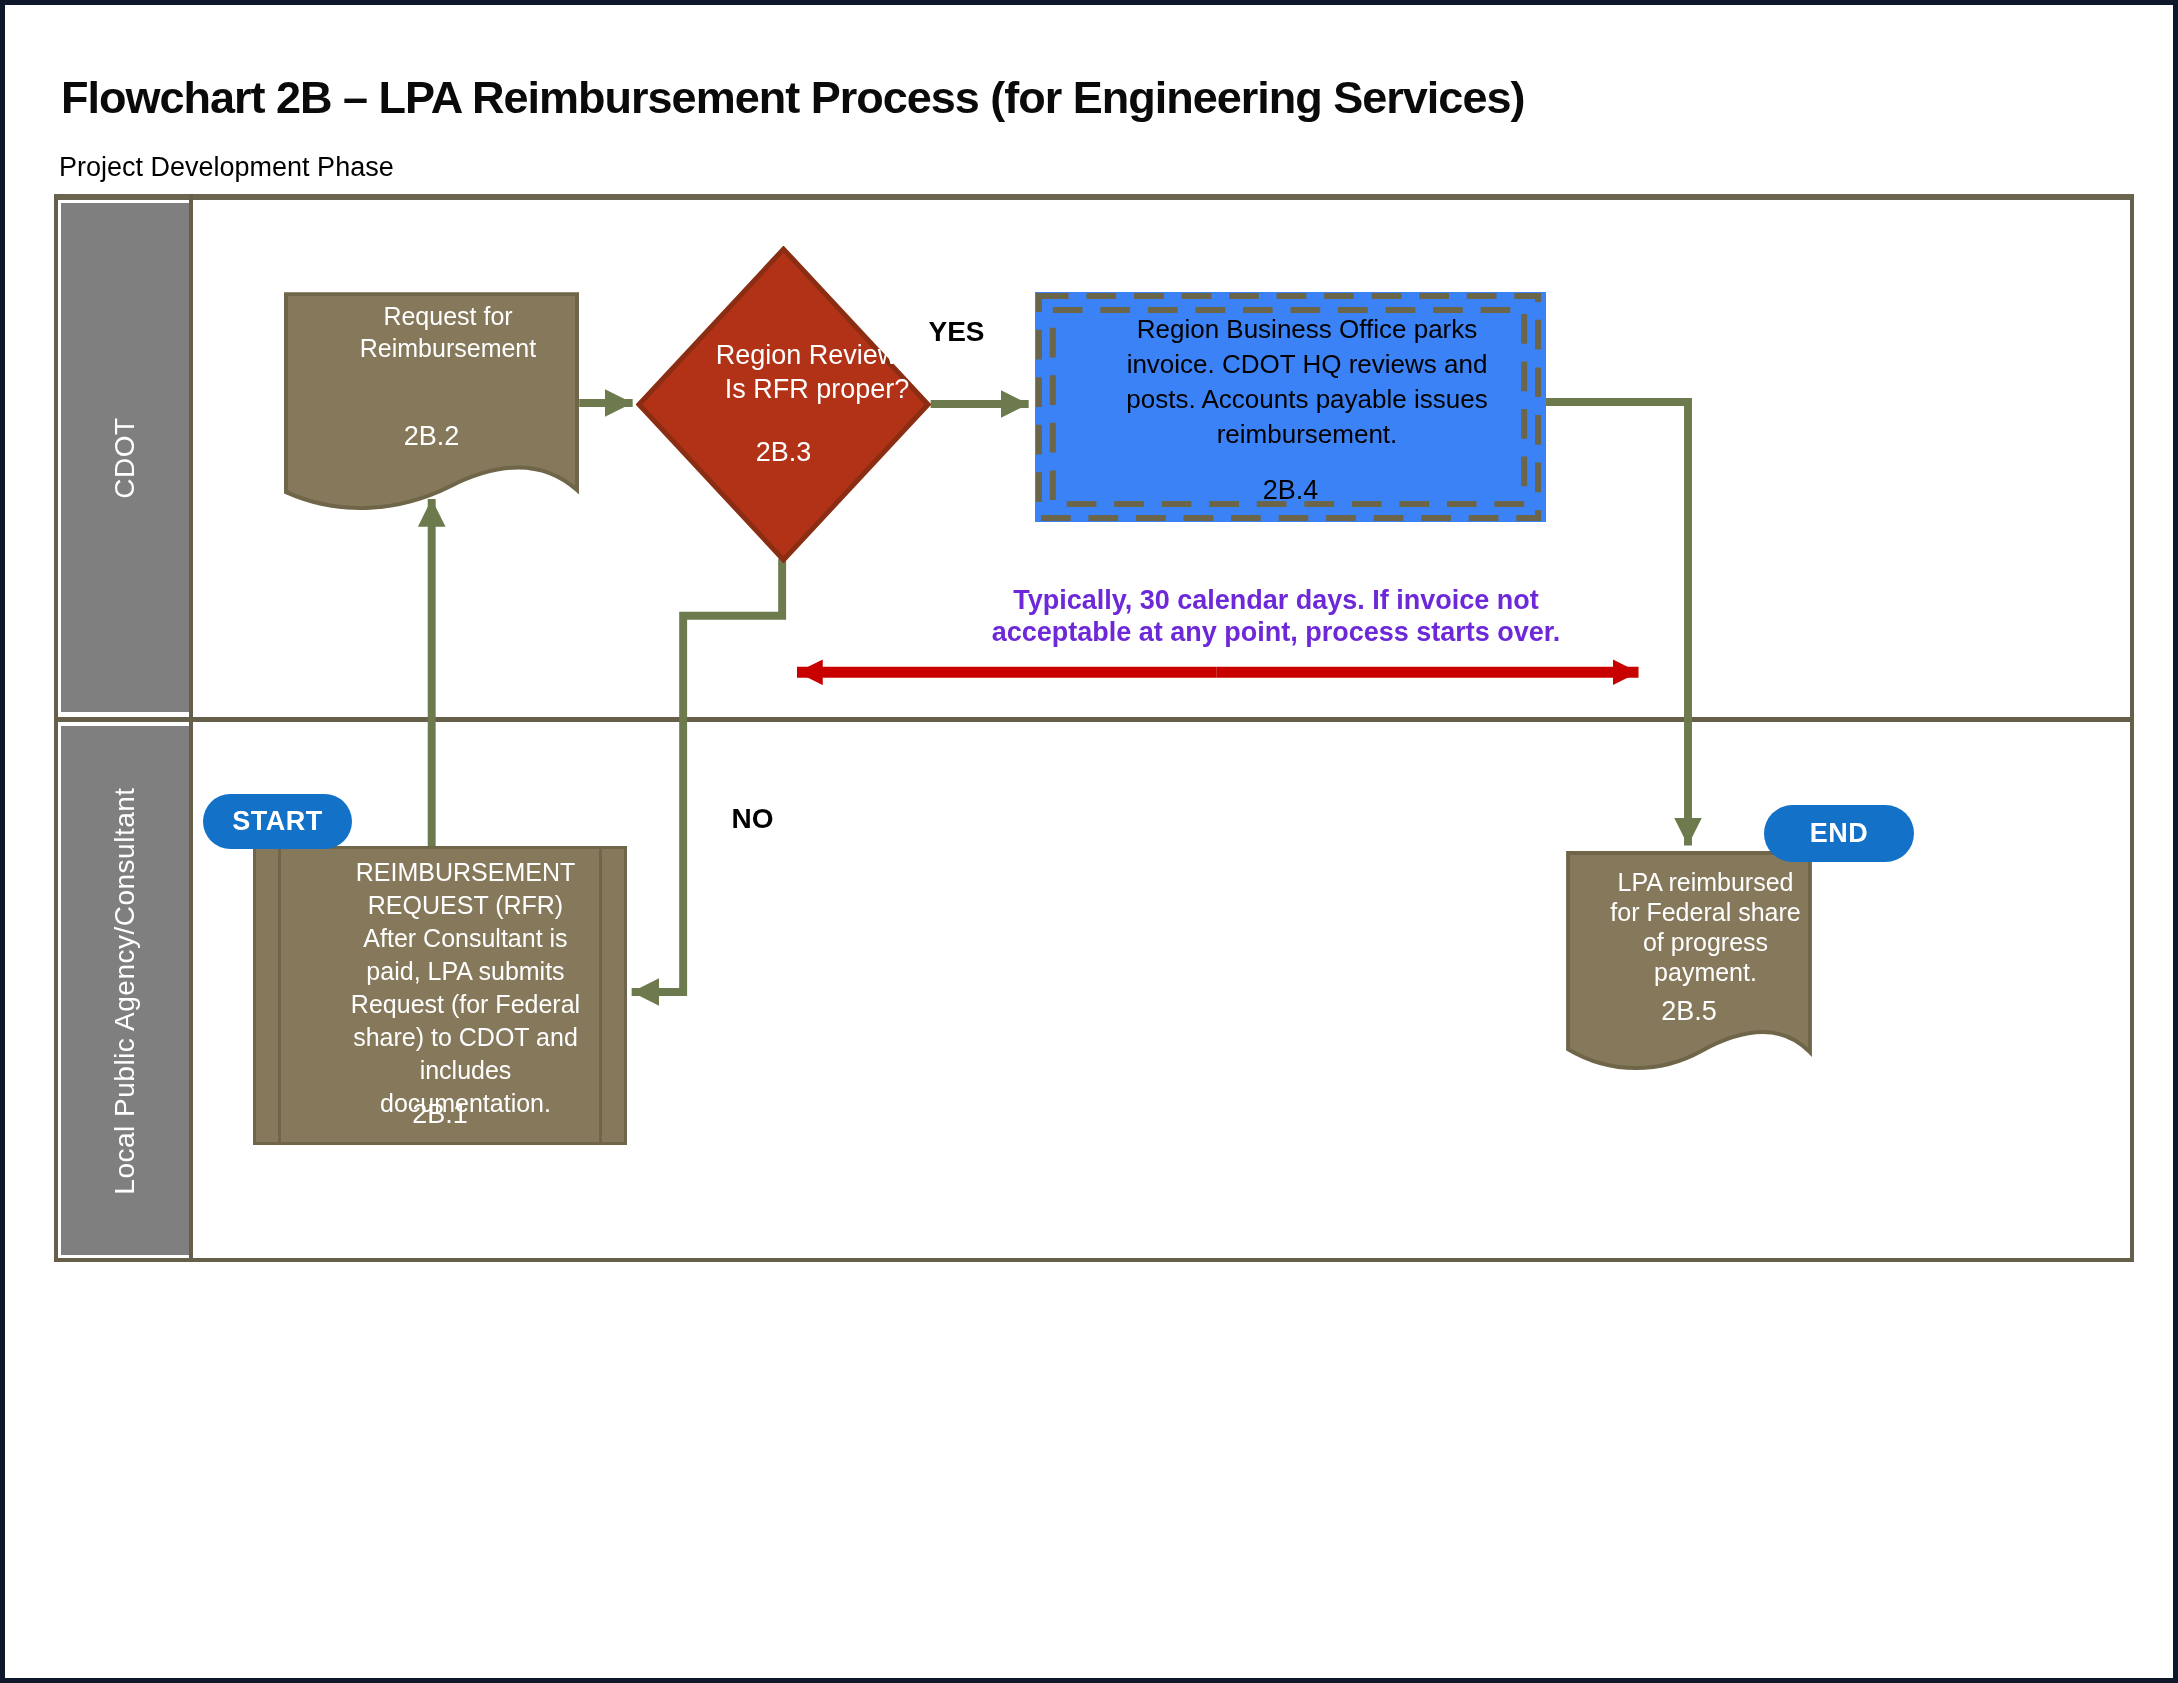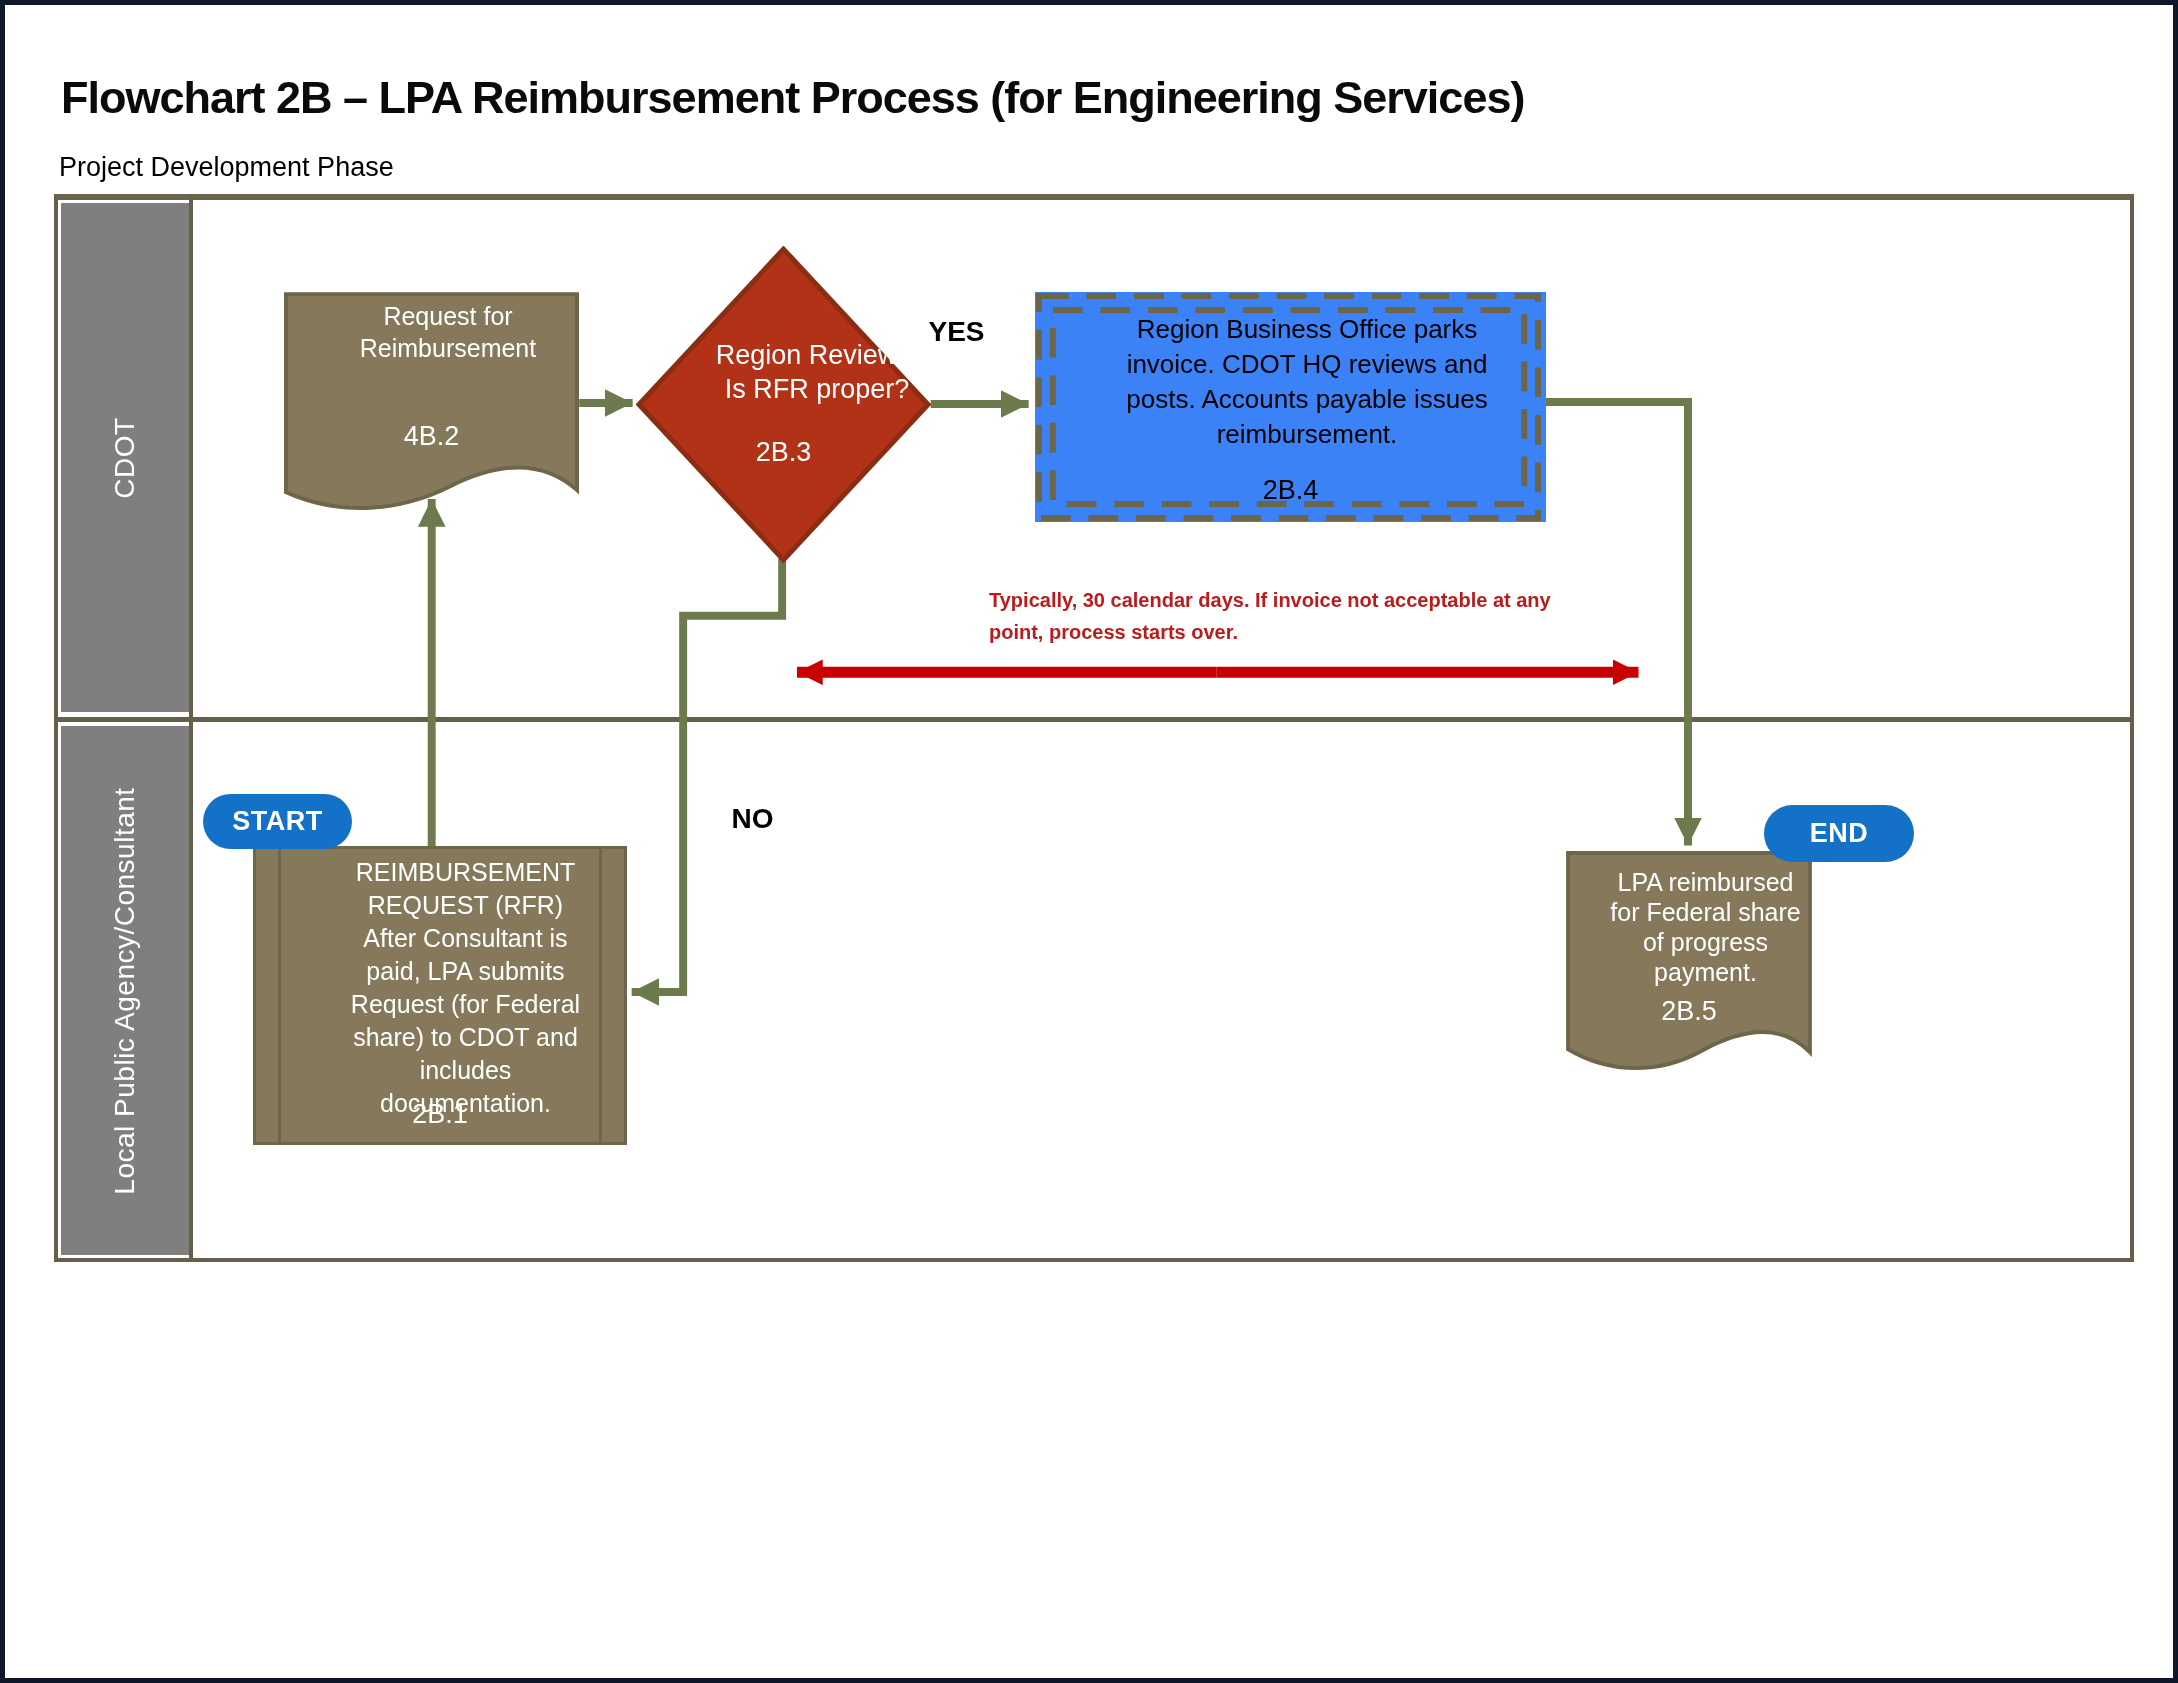--- a/index.html
+++ b/index.html
@@ -77,22 +77,22 @@
   }
   .pill.start{left:198px;top:789px;width:149px;height:55px;border-radius:28px;}
   .pill.end{left:1759px;top:800px;width:150px;height:57px;border-radius:29px;}
 
   .edge-label{
     position:absolute;width:119px;text-align:center;font-size:28px;font-weight:bold;color:#000;
   }
   .yes{left:892px;top:311px;} .no{left:688px;top:798px;}
 
   .annotation{
-    position:absolute;left:984px;top:579px;width:574px;text-align:left;
-    color:#b91c1c;font-size:20px;font-weight:bold;line-height:32px;
+    position:absolute;left:984px;top:579px;width:574px;text-align:center;
+    color:#6d28d9;font-size:27px;font-weight:bold;line-height:32px;
   }
 </style>
 </head>
 <body>
 
 <div class="page">
 
   <div class="title">Flowchart 2B – LPA Reimbursement Process (for Engineering Services)</div>
   <div class="phase">Project Development Phase</div>
 
@@ -123,21 +123,21 @@
     <path d="M785,559 L785,617 L685,617 L685,997 L633,997" stroke="#6C7A4D" stroke-width="8" fill="none" marker-end="url(#mg)"></path>
     <path d="M1224,674 L1650,674" stroke="#C80000" stroke-width="11" fill="none" marker-end="url(#mr)"></path>
     <path d="M1224,674 L800,674" stroke="#C80000" stroke-width="11" fill="none" marker-end="url(#mr)"></path>
   </svg>
 
   <div class="node doc2b2">
     <svg class="docshape" width="295" height="228" viewBox="0 0 298 230">
       <path d="M2,2 L296,2 L296,200 C258,166 212,174 168,196 C118,221 58,227 2,202 Z" fill="#86795B" stroke="#6F6549" stroke-width="4"></path>
     </svg>
     <div class="node-text">Request for Reimbursement</div>
-    <div class="node-id">4B.2</div>
+    <div class="node-id">2B.2</div>
   </div>
 
   <div class="node diamond">
     <svg class="docshape" width="295" height="317" viewBox="0 0 298 320">
       <polygon points="149,3 295,160 149,317 3,160" fill="#B23217" stroke="#8A2D13" stroke-width="5"></polygon>
     </svg>
     <div class="node-text">
       <div>Region Reviews.</div>
       <div>Is RFR proper?</div>
     </div>

